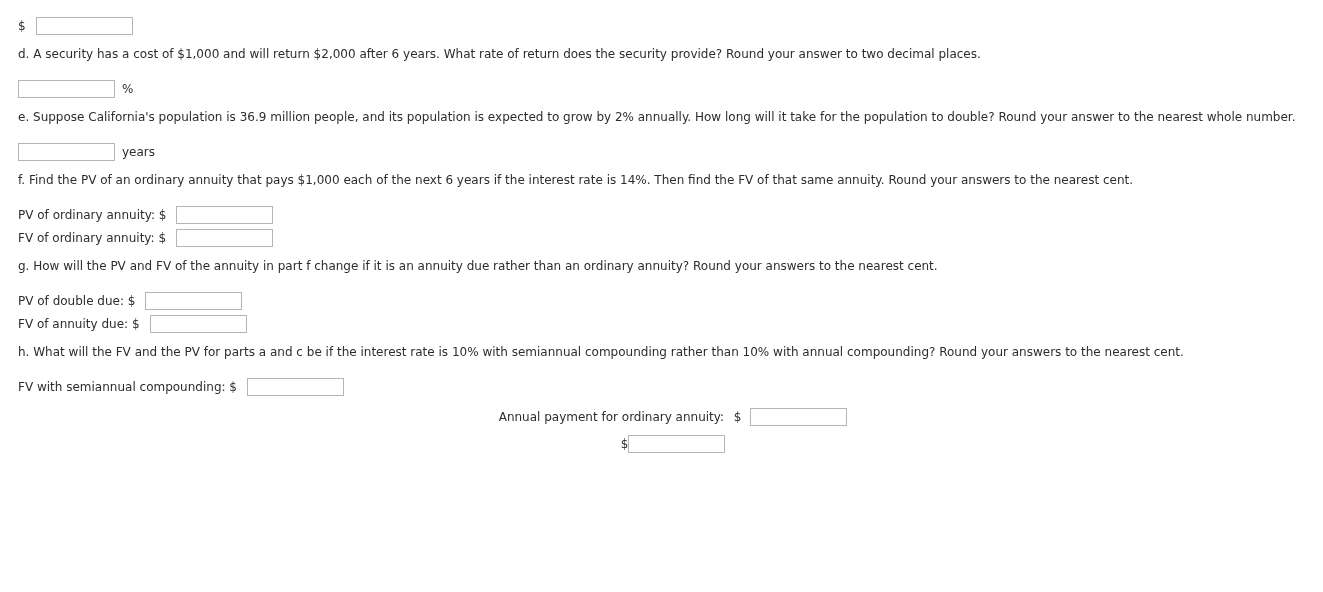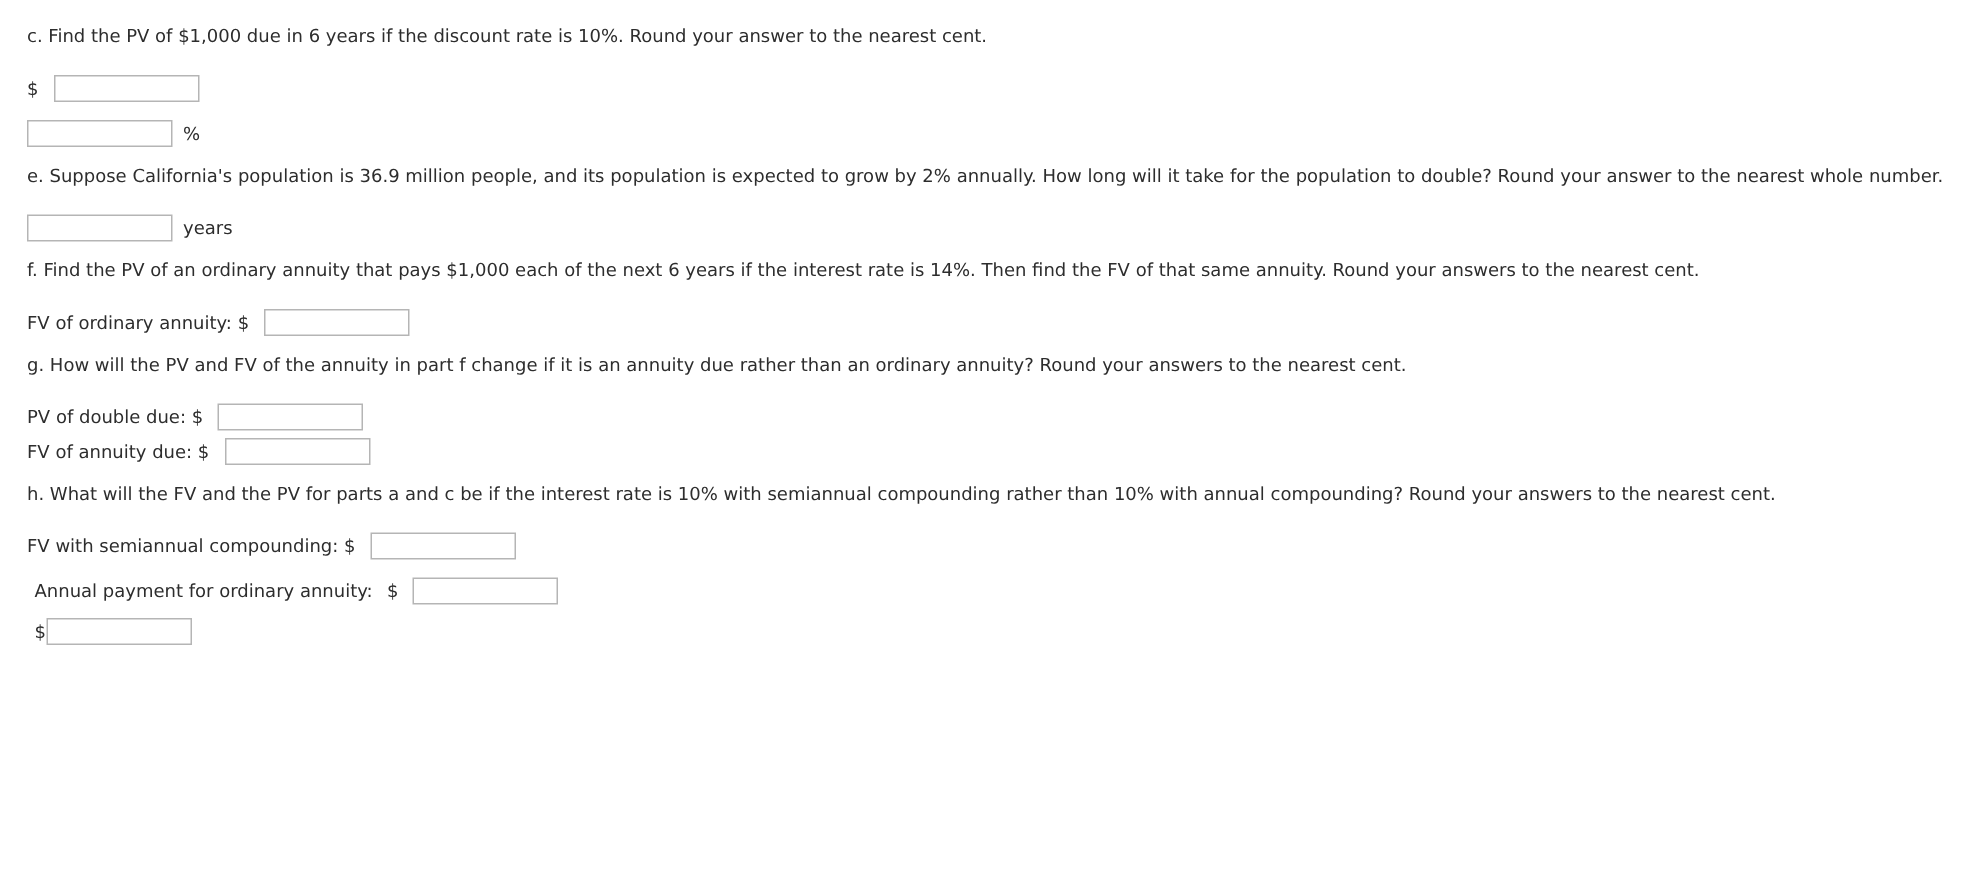--- a/index.html
+++ b/index.html
@@ -35,54 +35,58 @@
     color: inherit;
     padding: 0 3px;
     outline: none;
     border-radius: 0;
   }
   .currency-prefix { margin-right: 10px; }
   .unit-suffix { margin-left: 7px; }
   .inline-label + .answer-input { margin-left: 10px; }
   
   .question-block-i .question-text { margin-bottom: 19px; }
-  .question-block-i .answer-row { margin-left: 5px; margin-bottom: 9px; }
+  .question-block-i .answer-row { margin-left: 5px; margin-bottom: 9px; justify-content: center; }
   .fixed-label { display: inline-block; width: 235px; }
   .fixed-label + .currency-mid + .answer-input { margin-left: 9px; }
 </style>
 </head>
 <body>
 
 <main>
 
   <section class="question-block">
-    <div class="question-text">c. Find the PV of $1,000 due in 6 years if the discount rate is 10%. Round your answer to the nearest cent.</div>
     <div class="answer-row">
       <span class="currency-prefix">$</span>
       <input type="text" class="answer-input" value="" style="">
     </div>
   </section>
 
   <section class="question-block">
+    <div class="question-text">d. A security has a cost of $1,000 and will return $2,000 after 6 years. What rate of return does the security provide? Round your answer to two decimal places.</div>
     <div class="answer-row">
       <input type="text" class="answer-input" value="" style="">
       <span class="unit-suffix">%</span>
     </div>
   </section>
 
   <section class="question-block">
     <div class="question-text">e. Suppose California's population is 36.9 million people, and its population is expected to grow by 2% annually. How long will it take for the population to double? Round your answer to the nearest whole number.</div>
     <div class="answer-row">
       <input type="text" class="answer-input" value="" style="">
       <span class="unit-suffix">years</span>
     </div>
   </section>
 
   <section class="question-block">
     <div class="question-text">f. Find the PV of an ordinary annuity that pays $1,000 each of the next 6 years if the interest rate is 14%. Then find the FV of that same annuity. Round your answers to the nearest cent.</div>
+    <div class="answer-row">
+      <span class="inline-label">PV of ordinary annuity: $</span>
+      <input type="text" class="answer-input" value="" style="">
+    </div>
     <div class="answer-row">
       <span class="inline-label">FV of ordinary annuity: $</span>
       <input type="text" class="answer-input" value="" style="">
     </div>
   </section>
 
   <section class="question-block">
     <div class="question-text">g. How will the PV and FV of the annuity in part f change if it is an annuity due rather than an ordinary annuity? Round your answers to the nearest cent.</div>
     <div class="answer-row">
       <span class="inline-label">PV of double due: $</span>

